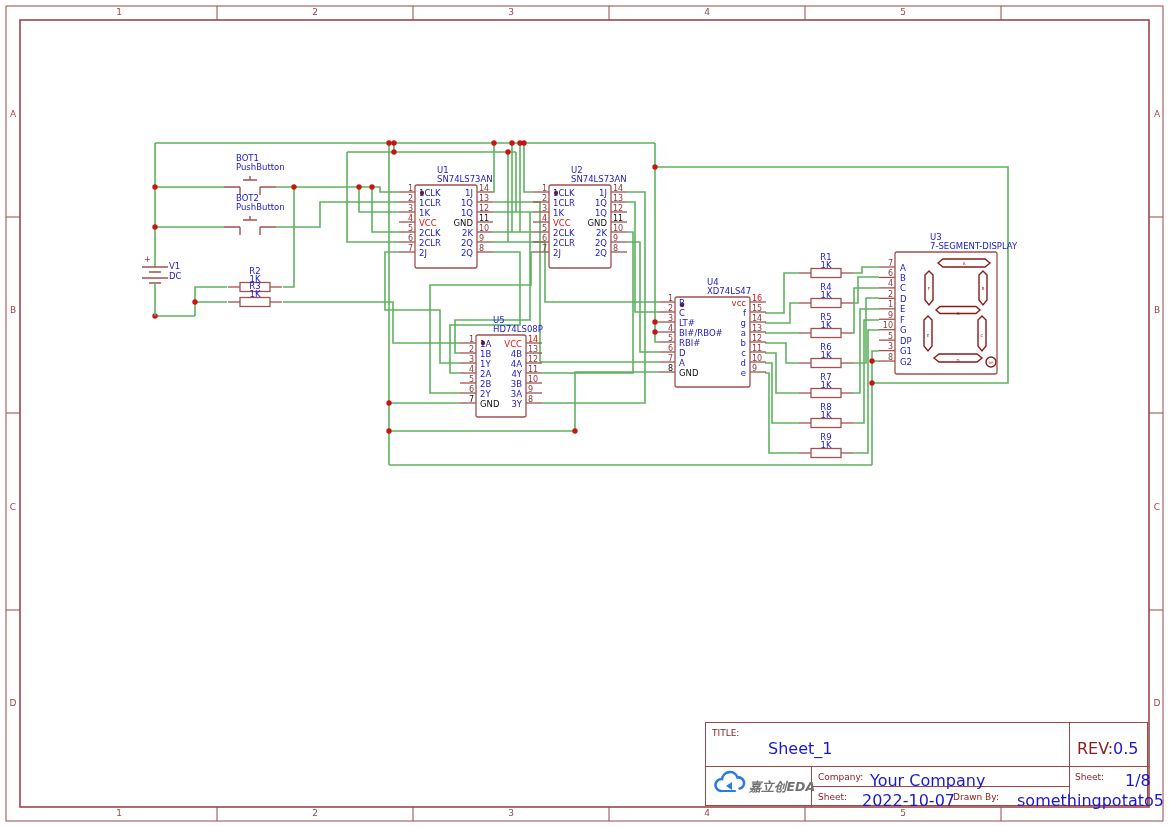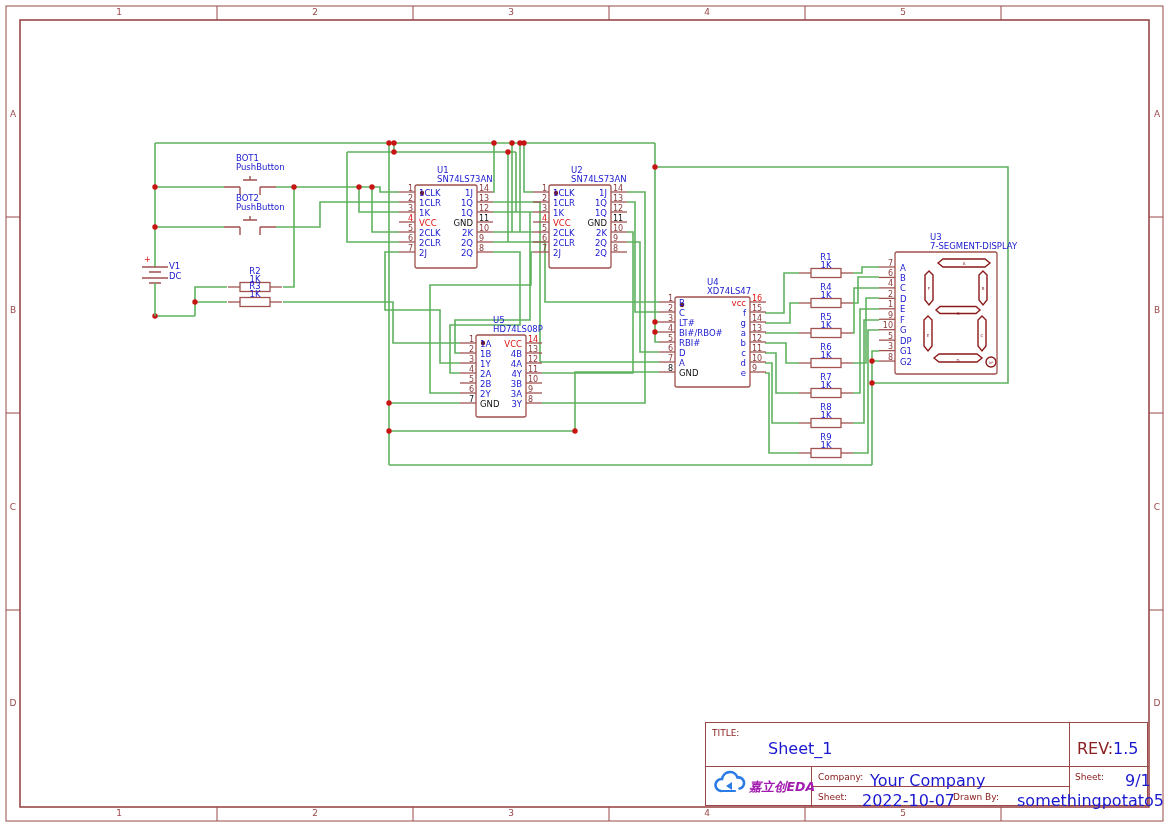--- a/index.html
+++ b/index.html
@@ -10,21 +10,21 @@
   .borderlbl{position:absolute;color:#9a4848;font-size:9px;text-align:center;}
   
   .tb{position:absolute;left:705px;top:722px;width:443px;height:84px;
       border:1.2px solid #9a4848;box-sizing:border-box;color:#8b2020;font-size:9px;}
   .tb .line{position:absolute;background:#9a4848;}
   .tb .cell{position:absolute;white-space:nowrap;}
   .tb .val{color:#1a18cf;}
   .tb .title-val{font-size:16px;color:#1a18cf;}
   .tb .big{font-size:16px;}
   .logo{position:absolute;left:3px;top:44px;width:100px;height:36px;}
-  .logo-text{position:absolute;left:40px;top:12px;color:#a21caf;font-size:12.5px;
+  .logo-text{position:absolute;left:40px;top:12px;color:#737373;font-size:12.5px;
              font-weight:bold;font-style:italic;white-space:nowrap;}
 </style>
 </head>
 <body>
 
 <div class="sheet">
 
   <svg id="schematic" width="1169" height="827" viewBox="0 0 1169 827">
 
     <g stroke="#9a4848" fill="none" stroke-width="1">
@@ -450,26 +450,26 @@
   <div class="tb">
     <div class="line" style="left:0;top:43px;width:443px;height:1px;"></div>
 
     <div class="line" style="left:105px;top:63px;width:258px;height:1px;"></div>
     <div class="line" style="left:363px;top:0;width:1px;height:84px;"></div>
     <div class="line" style="left:105px;top:43px;width:1px;height:41px;"></div>
 
     <div class="cell" style="left:6px;top:5px;">TITLE:</div>
     <div class="cell title-val" style="left:62px;top:16px;">Sheet_1</div>
     <div class="cell big" style="left:371px;top:16px;">REV:</div>
-    <div class="cell big val" style="left:407px;top:16px;">1.5</div>
+    <div class="cell big val" style="left:407px;top:16px;">0.5</div>
 
     <div class="cell" style="left:112px;top:49px;">Company:</div>
     <div class="cell big val" style="left:164px;top:48px;">Your Company</div>
     <div class="cell" style="left:369px;top:49px;">Sheet:</div>
-    <div class="cell big val" style="left:419px;top:48px;">9/1</div>
+    <div class="cell big val" style="left:419px;top:48px;">1/8</div>
 
     <div class="cell" style="left:112px;top:69px;">Sheet:</div>
     <div class="cell big val" style="left:156px;top:68px;">2022-10-07</div>
     <div class="cell" style="left:247px;top:69px;">Drawn By:</div>
     <div class="cell big val" style="left:311px;top:68px;">somethingpotato5</div>
 
     <div class="logo">
       <svg width="100" height="36" viewBox="0 0 100 36">
         <g fill="none" stroke="#2b7be4" stroke-width="2.6" stroke-linecap="round">
           <path d="M12,24 a6,6 0 0 1 1,-12 a8,8 0 0 1 15.5,-1.5 a5.5,5.5 0 0 1 2,11

